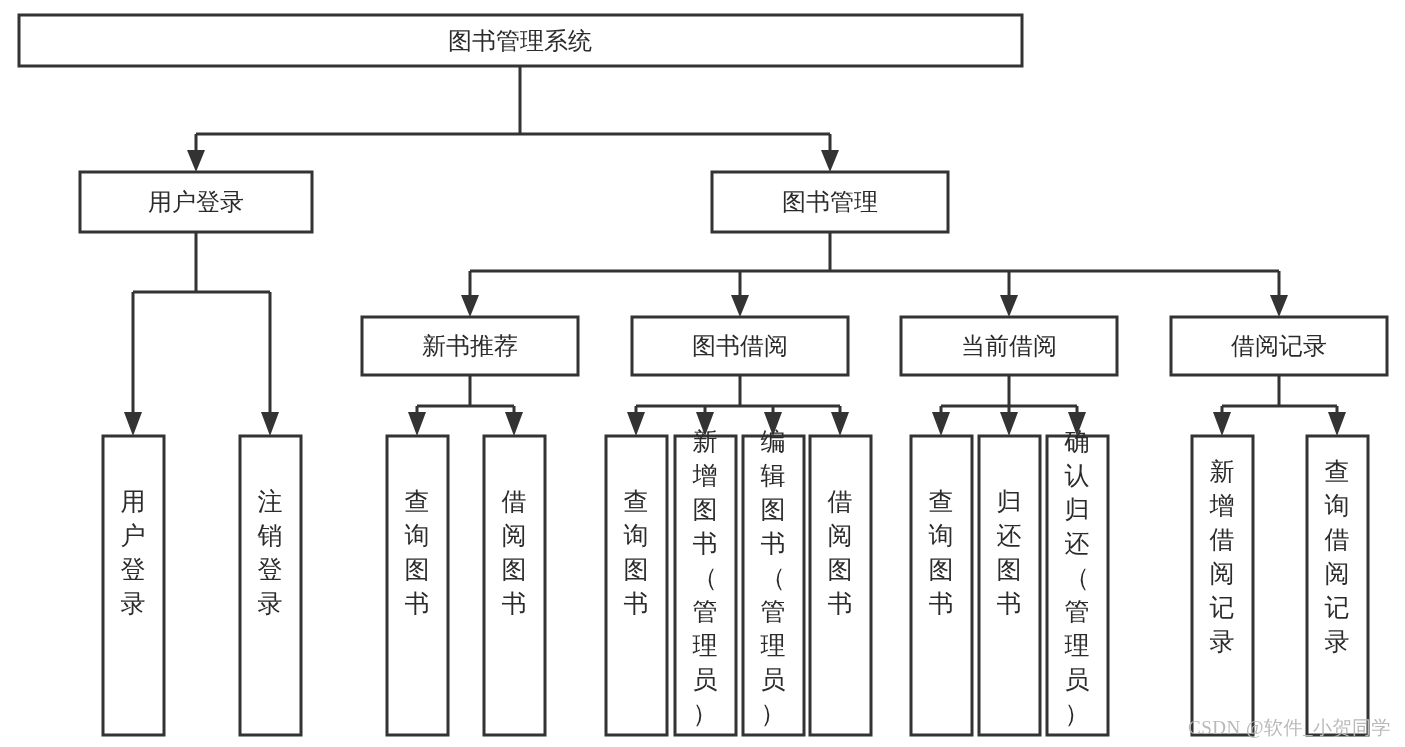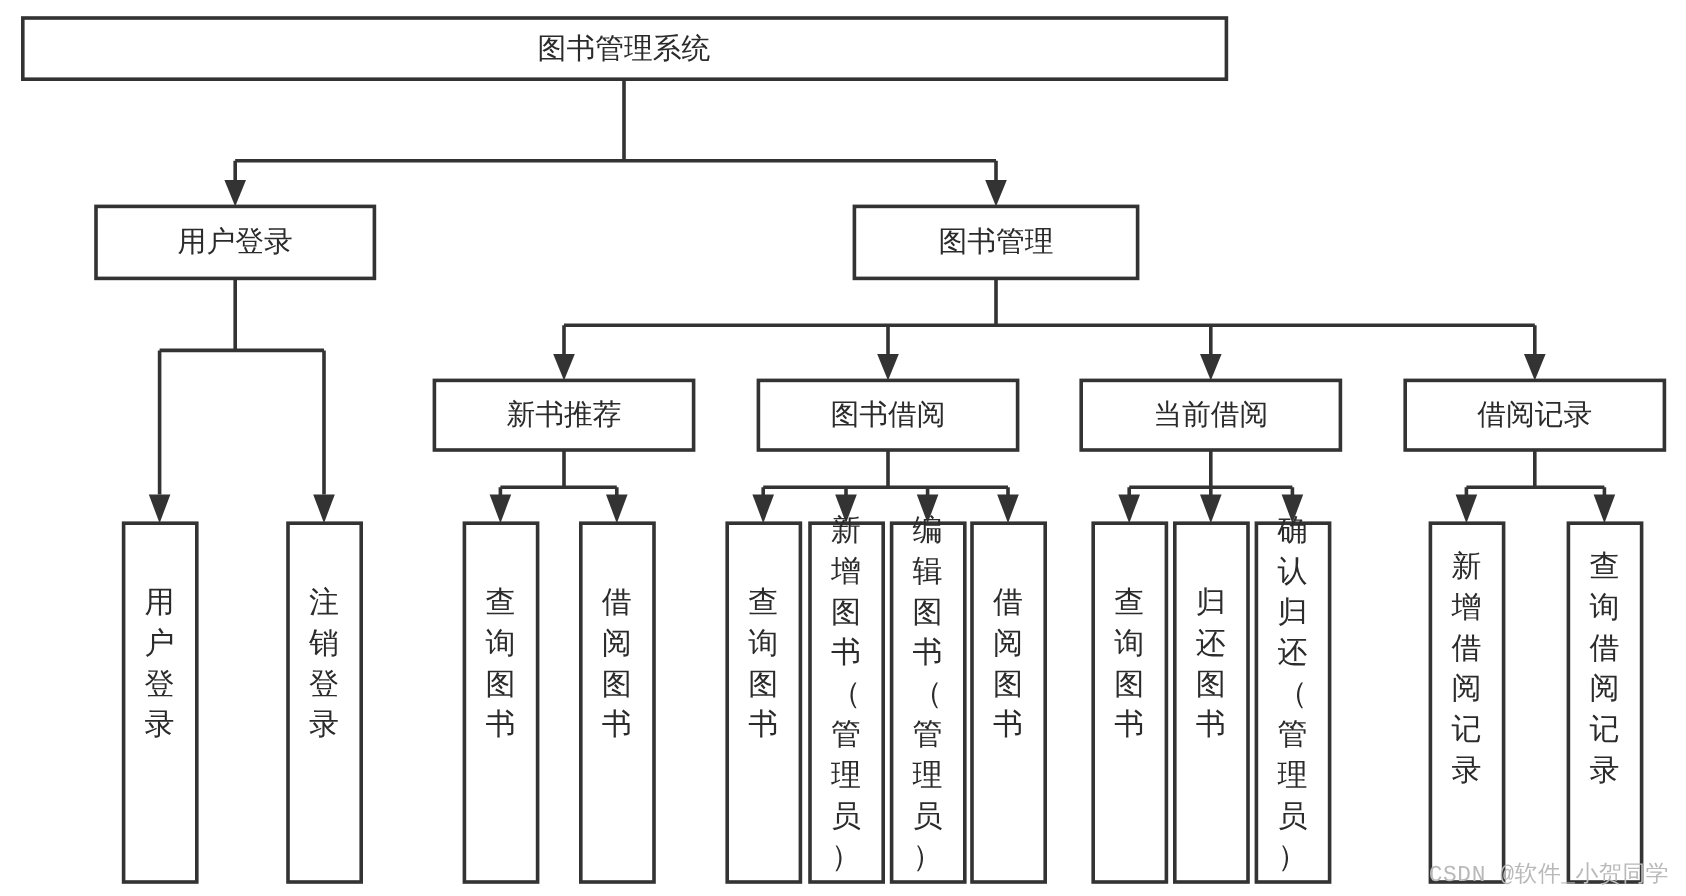--- a/index.html
+++ b/index.html
@@ -47,21 +47,21 @@
     fill: none;
   }
   .arrow-head {
     fill: #333333;
     stroke: none;
   }
   .watermark {
     position: absolute;
     right: 14px;
     bottom: 6px;
-    font-family: Liberation Mono, monospace;
+    font-family: Liberation Serif, serif;
     font-size: 19px;
     color: #b9b9b9;
     white-space: nowrap;
     letter-spacing: 0.5px;
   }
 </style>
 </head>
 <body>
 
 <div id="diagram-root">

